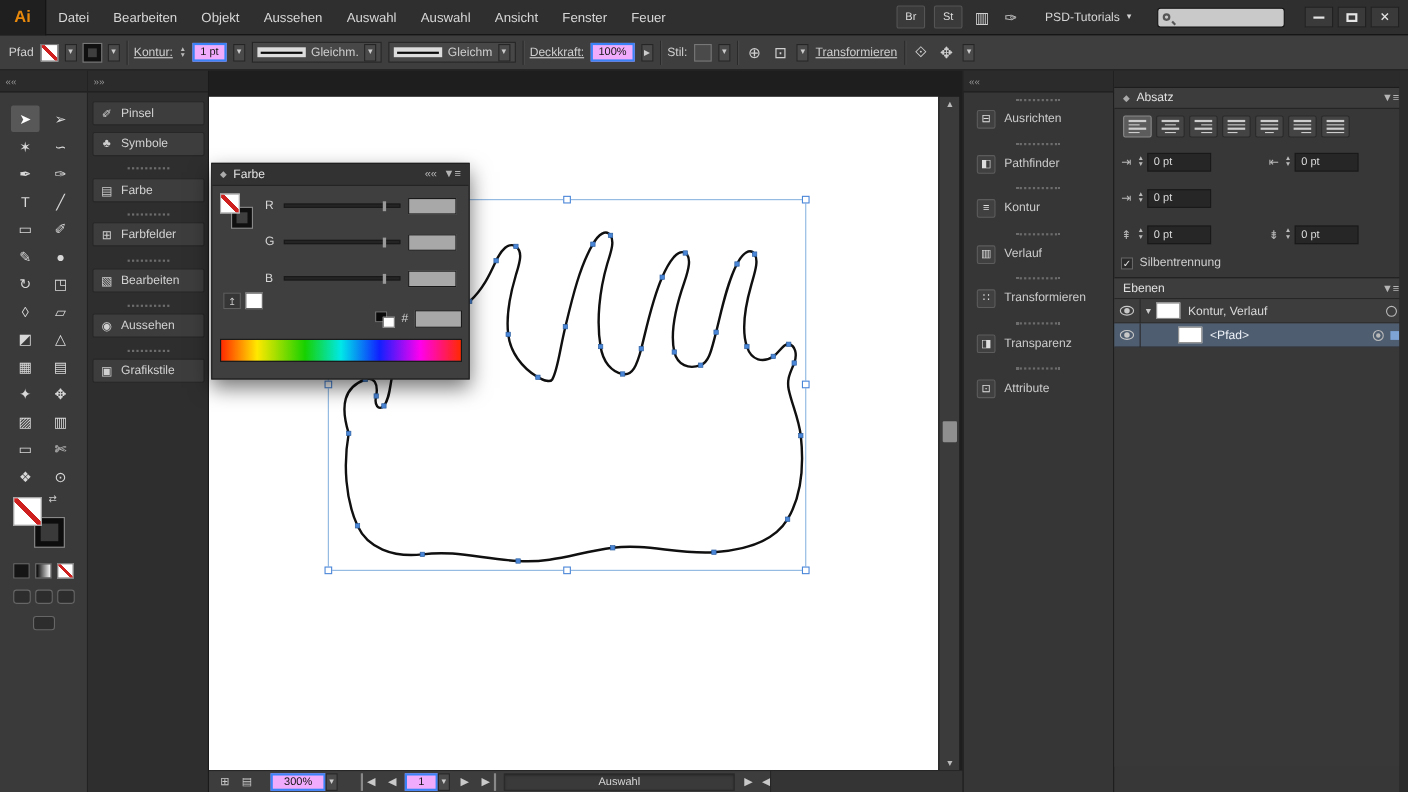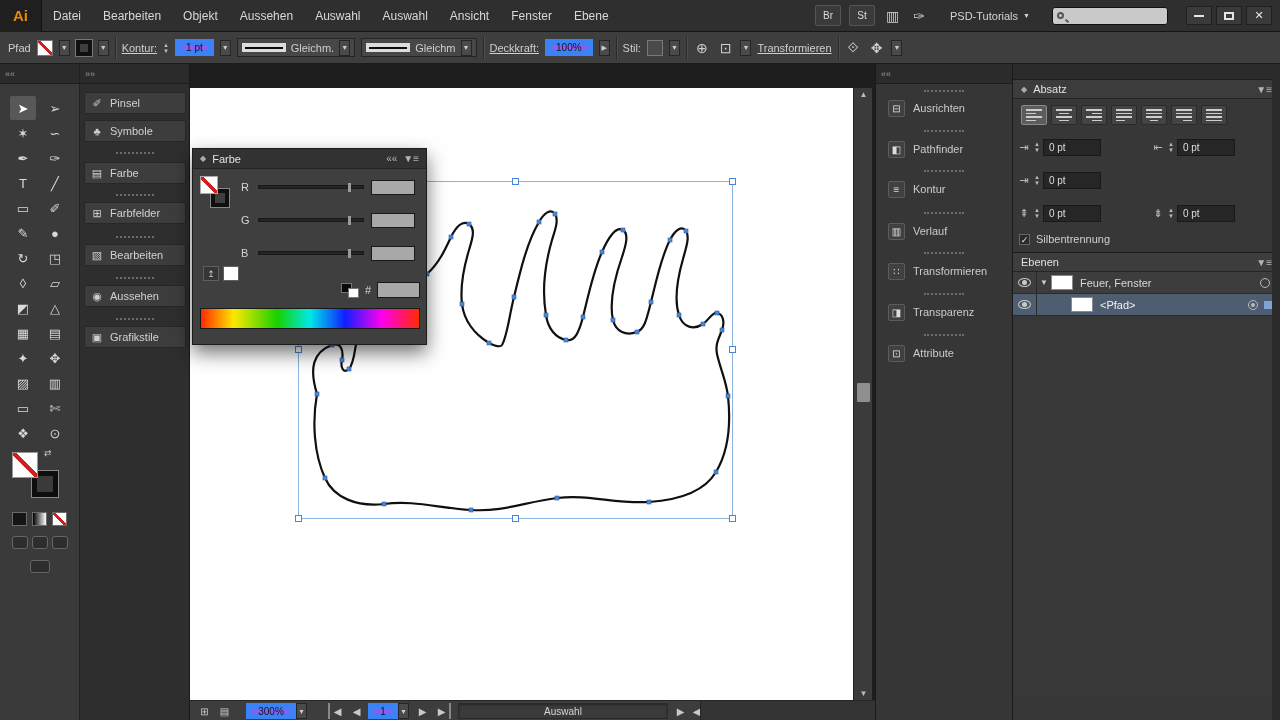--- a/index.html
+++ b/index.html
@@ -25,21 +25,21 @@
   .winbtn .bar{width:10px;height:2px;background:#e6e6e6}
   .winbtn .box{width:10px;height:8px;border:2px solid #e6e6e6}
 
   
   .controlbar{position:absolute;left:0;top:32px;width:1280px;height:32px;background:#3e3e3e;border-bottom:1px solid #1b1b1b;display:flex;align-items:center;gap:6px;padding:0 8px;z-index:29}
   .sep{width:1px;height:22px;background:#2a2a2a;box-shadow:1px 0 0 #4d4d4d;flex:0 0 auto}
   .sw{width:16px;height:16px;border:1px solid #777;background:#fff;position:relative;flex:0 0 auto}
   .sw.none::after{content:"";position:absolute;inset:0;background:linear-gradient(45deg,transparent 44%,#cf2020 44%,#cf2020 58%,transparent 58%)}
   .sw.frame{background:#3e3e3e;border:4px solid #101010;outline:1px solid #777}
   .dd{width:11px;height:16px;background:#4a4a4a;border:1px solid #252525;color:#ccc;font-size:7px;display:flex;align-items:center;justify-content:center;flex:0 0 auto}
-  .linput{background:#8b5cf6;color:#161616;border:6px solid #3b82f6;height:17px;display:flex;align-items:center;padding:0 5px;font-size:10px;flex:0 0 auto}
+  .linput{background:#f0abfc;color:#161616;border:2px solid #3b82f6;height:17px;display:flex;align-items:center;padding:0 5px;font-size:10px;flex:0 0 auto}
   .ulink{text-decoration:underline;color:#cdd6e2}
   .olink{text-decoration:underline;color:#e0a348}
   .mini{display:flex;flex-direction:column;justify-content:center;font-size:6px;line-height:6px;color:#bbb;flex:0 0 auto}
   .strokedd{display:flex;align-items:center;gap:5px;background:#474747;border:1px solid #252525;height:19px;padding:0 4px;flex:0 0 auto}
   .lineprev{width:44px;height:9px;background:#dcdcdc;display:flex;align-items:center;justify-content:center}
   .lineprev i{display:block;width:38px;height:2px;background:#0a0a0a}
   .cbtxt{font-size:11px;color:#cfcfcf;flex:0 0 auto}
 
   
   .toolbar{position:absolute;left:0;top:64px;width:80px;height:656px;background:#3a3a3a;border-right:1px solid #222;z-index:10}
@@ -152,21 +152,21 @@
   <div class="menubar">
     <div class="ai-logo">Ai</div>
     <span class="mi">Datei</span>
     <span class="mi">Bearbeiten</span>
     <span class="mi">Objekt</span>
     <span class="mi">Aussehen</span>
     <span class="mi">Auswahl</span>
     <span class="mi">Auswahl</span>
     <span class="mi">Ansicht</span>
     <span class="mi">Fenster</span>
-    <span class="mi">Ebene</span>
+    <span class="mi">Feuer</span>
     <div class="mbar-right">
       <span class="appbtn">Br</span>
       <span class="appbtn">St</span>
       <span class="icnbtn">▥</span>
       <span class="icnbtn">✑</span>
       <span class="wsdd">
         <span>PSD-Tutorials</span>
         <span style="font-size:7px">▼</span>
       </span>
       <span class="searchbox">
@@ -535,21 +535,21 @@
     <div class="lyrhead">
       <span>Ebenen</span>
       <span class="pmenu">▼≡</span>
     </div>
     <div class="lyrrow" style="top:208px;background:#3d3d3d">
       <span class="eyecell">
           <span class="eye"></span>
         </span>
       <span style="width:14px;text-align:center;font-size:8px;color:#ccc">▼</span>
       <span class="thumb"></span>
-      <span style="margin-left:7px;flex:1">Feuer, Fenster</span>
+      <span style="margin-left:7px;flex:1">Kontur, Verlauf</span>
       <span class="circ" style="margin-right:10px"></span>
     </div>
     <div class="lyrrow" style="top:230px;background:#4e5d70">
       <span class="eyecell">
           <span class="eye"></span>
         </span>
       <span style="width:34px"></span>
       <span class="thumb"></span>
       <span style="margin-left:7px;flex:1;color:#eef2f7">&lt;Pfad&gt;</span>
       <span class="circ sel" style="margin-right:6px"></span>

